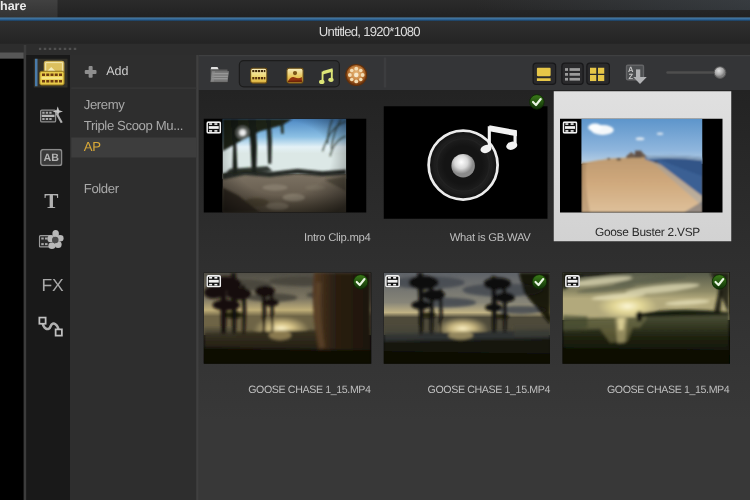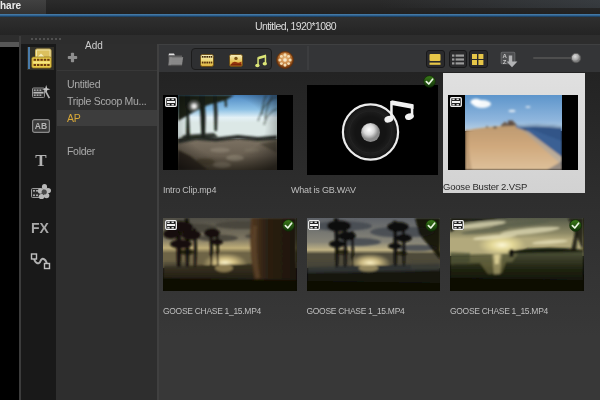--- a/index.html
+++ b/index.html
@@ -1,16 +1,16 @@
 <!DOCTYPE html>
 <html><head><meta charset="utf-8"><style>
 html,body{margin:0;padding:0}
 #app{position:relative;width:600px;height:400px;background:#2d2d2d;font-family:"Liberation Sans",sans-serif;overflow:hidden}
 .abs{position:absolute}
-.lbl{position:absolute;font-size:9px;letter-spacing:-0.2px;color:#bfbfbf;text-align:left;white-space:nowrap;line-height:10px}
+.lbl{position:absolute;font-size:9px;letter-spacing:-0.2px;color:#bfbfbf;text-align:right;white-space:nowrap;line-height:10px}
 .row{position:absolute;left:57px;width:100px;font-size:10.5px;letter-spacing:-0.3px;color:#a9a9a9;padding-left:10px;box-sizing:border-box;overflow:hidden;white-space:nowrap}
 </style></head>
 <body>
 <div id="app">
 
 <div class="abs" style="left:0;top:0;width:600px;height:14px;background:linear-gradient(#2b2b2b,#212121)"></div>
 <div class="abs" style="left:0;top:0;width:46px;height:14px;background:linear-gradient(#414141,#333333)"></div>
 <div class="abs" style="left:380px;top:0;width:220px;height:8px;background:linear-gradient(90deg,rgba(80,92,104,0),rgba(80,92,104,0.35))"></div>
 <div class="abs" style="left:0px;top:0px;width:28px;height:14px;color:#ececec;font-weight:bold;font-size:10px;line-height:12px">hare</div>
 <div class="abs" style="left:0;top:14px;width:600px;height:3px;background:linear-gradient(#4d82ac,#2c5f8e 55%,#16334e)"></div>
@@ -91,42 +91,42 @@
  <g fill="#b8b8b8">
         <ellipse cx="13.5" cy="4" rx="2.6" ry="3"></ellipse>
         <ellipse cx="17" cy="7.5" rx="3" ry="2.6"></ellipse>
         <ellipse cx="15.5" cy="12.5" rx="2.8" ry="2.8"></ellipse>
         <ellipse cx="10.5" cy="13.5" rx="2.8" ry="2.6"></ellipse>
         <ellipse cx="9.5" cy="8" rx="2.6" ry="2.8"></ellipse>
       </g>
  <circle cx="13.2" cy="9" r="2.6" fill="#4a4a4a"></circle>
 </svg>
 
-<div class="abs" style="left:31px;top:220.5px;width:20px;height:16px;font-weight:bold;font-size:14px;color:#a8a8a8;text-align:left;line-height:15px">FX</div>
+<div class="abs" style="left:31px;top:220.5px;width:20px;height:16px;font-weight:normal;font-size:14px;color:#a8a8a8;text-align:right;line-height:15px">FX</div>
 
 <svg class="abs" style="left:30px;top:253px" width="21" height="17" viewBox="0 0 21 17">
  <path d="M4,3.5 C4,10 9,12.5 10.5,8 C12,3.5 17,6.5 17,13" stroke="#b0b0b0" stroke-width="2" fill="none"></path>
  <rect x="1.5" y="1" width="5" height="5" fill="#1a1a1a" stroke="#c0c0c0" stroke-width="1.4"></rect>
  <rect x="14.5" y="10.5" width="5" height="5" fill="#1a1a1a" stroke="#c0c0c0" stroke-width="1.4"></rect>
 </svg>
 
 <div class="abs" style="left:56px;top:44px;width:101px;height:356px;background:#2e2e2e"></div>
 <div class="abs" style="left:157px;top:44px;width:2px;height:356px;background:#404040"></div>
 
 <svg class="abs" style="left:67px;top:52px" width="11" height="11">
       <g fill="#8e8e8e">
         <rect x="3.9" y="0.8" width="3.2" height="9.4" rx="0.8"></rect>
         <rect x="0.8" y="3.9" width="9.4" height="3.2" rx="0.8"></rect>
       </g>
     </svg>
-<div class="abs" style="left:85px;top:40px;font-size:10px;color:#cdcdcd">Add</div>
+<div class="abs" style="left:85px;top:52px;font-size:10px;color:#cdcdcd">Add</div>
 <div class="abs" style="left:57px;top:70px;width:100px;height:1px;background:#383838"></div>
 
 <div class="abs" style="left:57px;top:110px;width:100px;height:15.5px;background:#3d3d3d"></div>
-<div class="row" style="top:78px">Untitled</div>
+<div class="row" style="top:78px">Jeremy</div>
 <div class="row" style="top:94.5px">Triple Scoop Mu...</div>
 <div class="row" style="top:111.5px;color:#d8a838">AP</div>
 <div class="row" style="top:144.5px">Folder</div>
 
 <div class="abs" style="left:159px;top:44px;width:441px;height:28px;background:#343537;border-top:1px solid #3f4041;box-sizing:border-box"></div>
 
 <svg class="abs" style="left:166.5px;top:52px" width="17" height="16" viewBox="0 0 17 16">
  <path d="M1.5,3.5 L2,1.5 L7,1.5 L8,3.5 Z" fill="#e0e0e0"></path>
  <path d="M1.5,3.5 L15,3.5 L15,13.5 L1.5,13.5 Z" fill="#5e5e5e"></path>
  <path d="M1.5,13.5 L2.5,5 L16.2,5 L15,13.5 Z" fill="#787878"></path>

